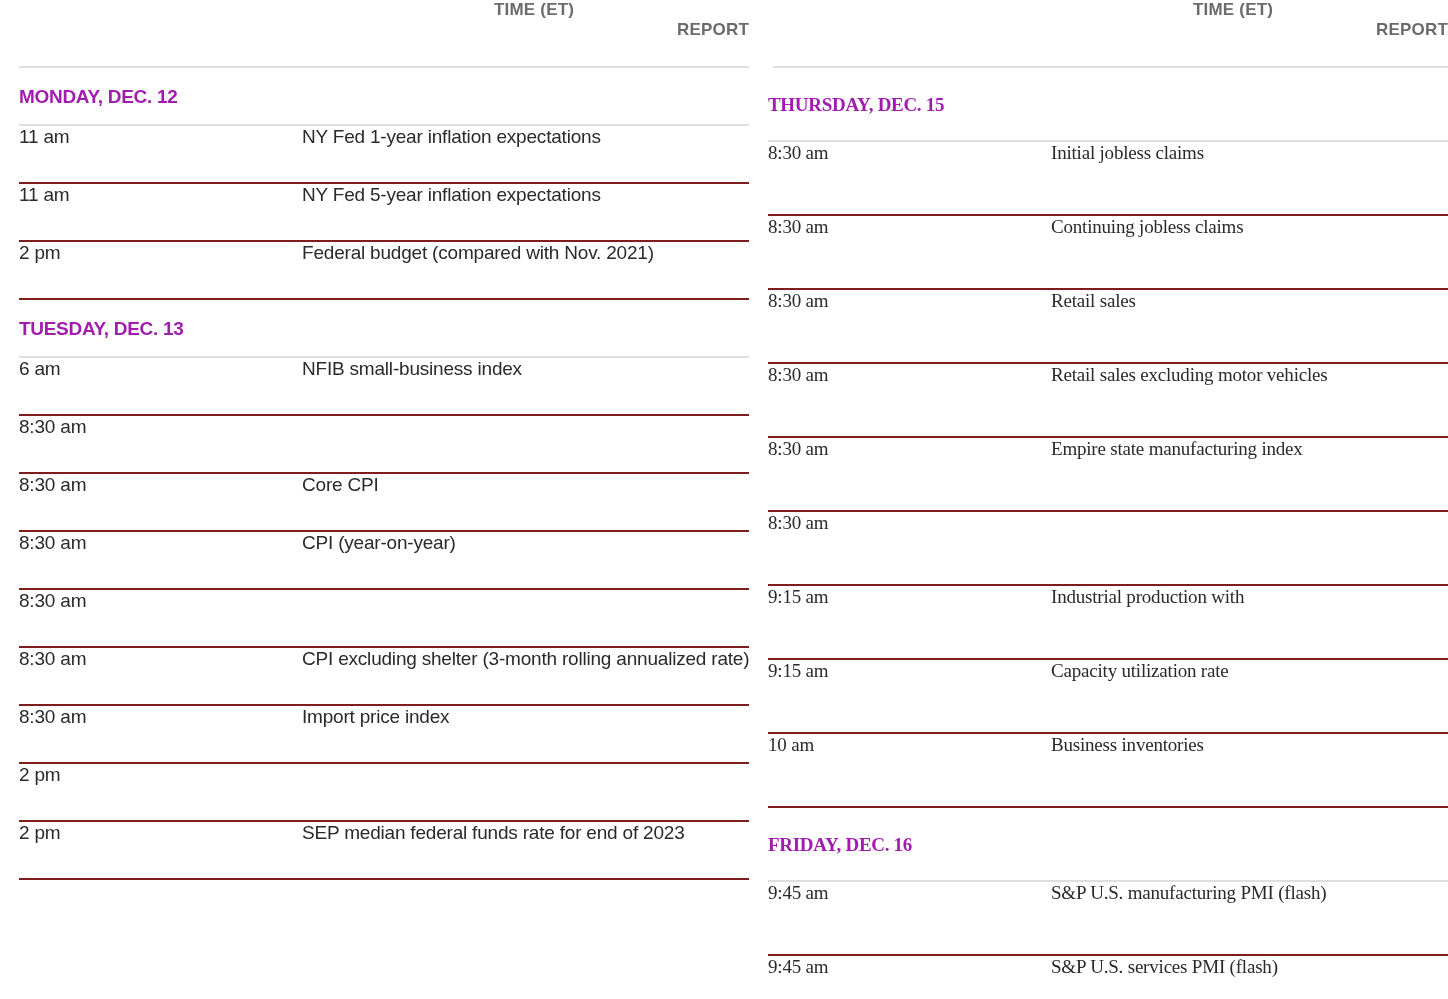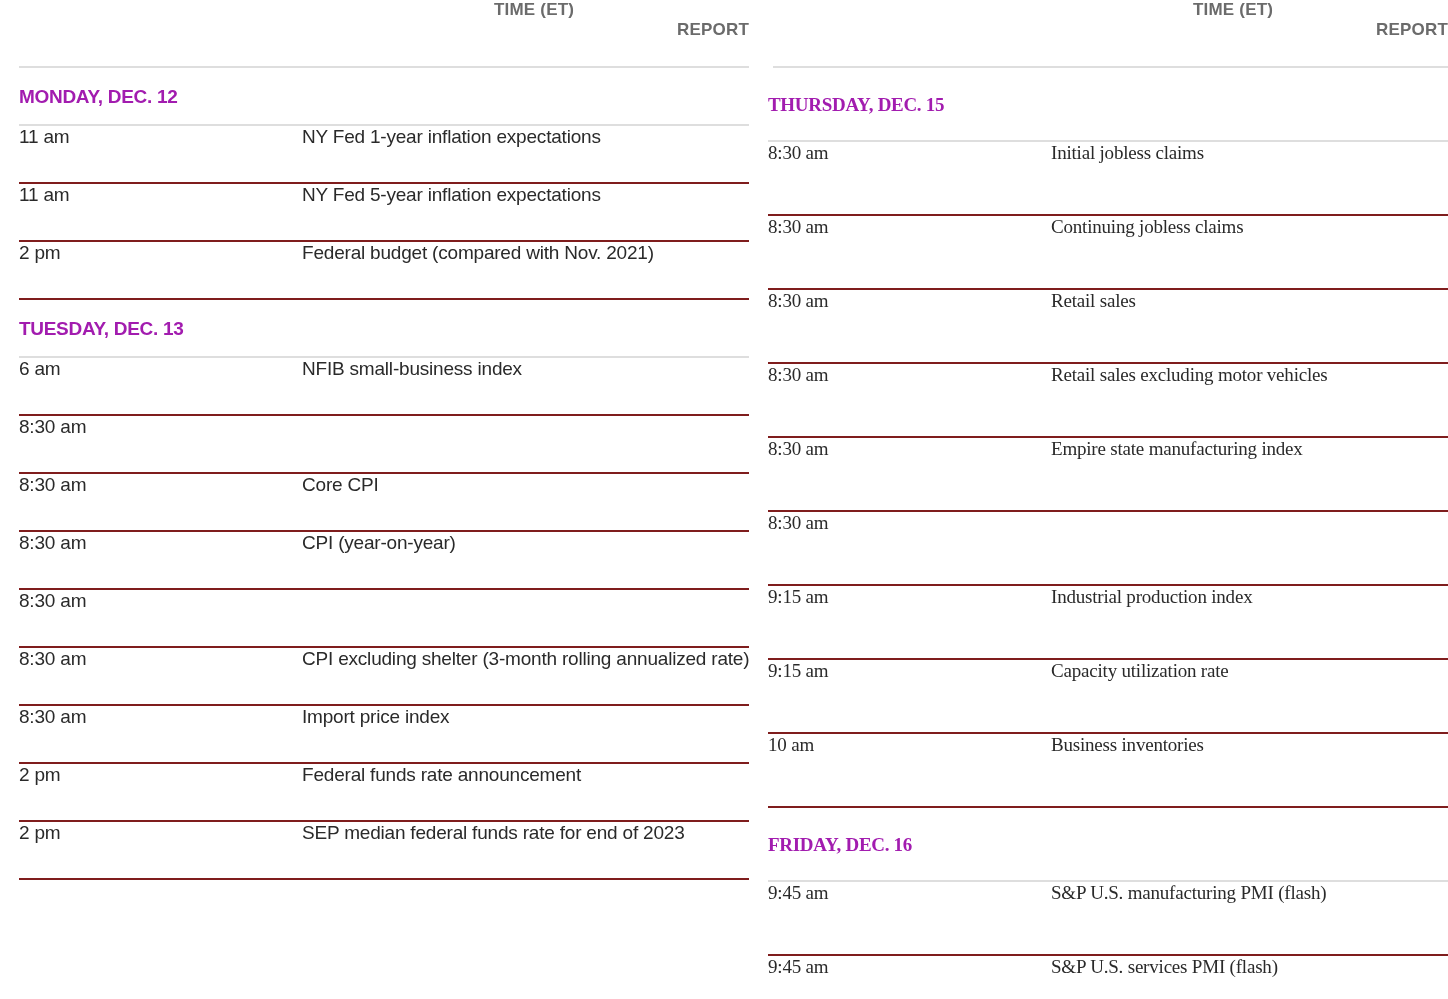--- a/index.html
+++ b/index.html
@@ -82,21 +82,20 @@
       <span class="c1">8:30 am</span>
       <span class="c2">CPI excluding shelter (3-month rolling annualized rate)</span>
     </div>
 
   <div class="row">
       <span class="c1">8:30 am</span>
       <span class="c2">Import price index</span>
     </div>
   <div class="row">
       <span class="c1">2 pm</span>
-      <span class="c2">Federal funds rate announcement</span>
     </div>
   <div class="row">
       <span class="c1">2 pm</span>
       <span class="c2">SEP median federal funds rate for end of 2023</span>
     </div>
 </div>
 
 <div class="tbl right">
   <div class="hdr">
     <span class="c1">TIME (ET)</span>
@@ -122,21 +121,21 @@
     </div>
   <div class="row">
       <span class="c1">8:30 am</span>
       <span class="c2">Empire state manufacturing index</span>
     </div>
   <div class="row">
       <span class="c1">8:30 am</span>
     </div>
   <div class="row">
       <span class="c1">9:15 am</span>
-      <span class="c2">Industrial production index</span>
+      <span class="c2">Industrial production with</span>
     </div>
   <div class="row">
       <span class="c1">9:15 am</span>
       <span class="c2">Capacity utilization rate</span>
     </div>
   <div class="row">
       <span class="c1">10 am</span>
       <span class="c2">Business inventories</span>
     </div>
 

